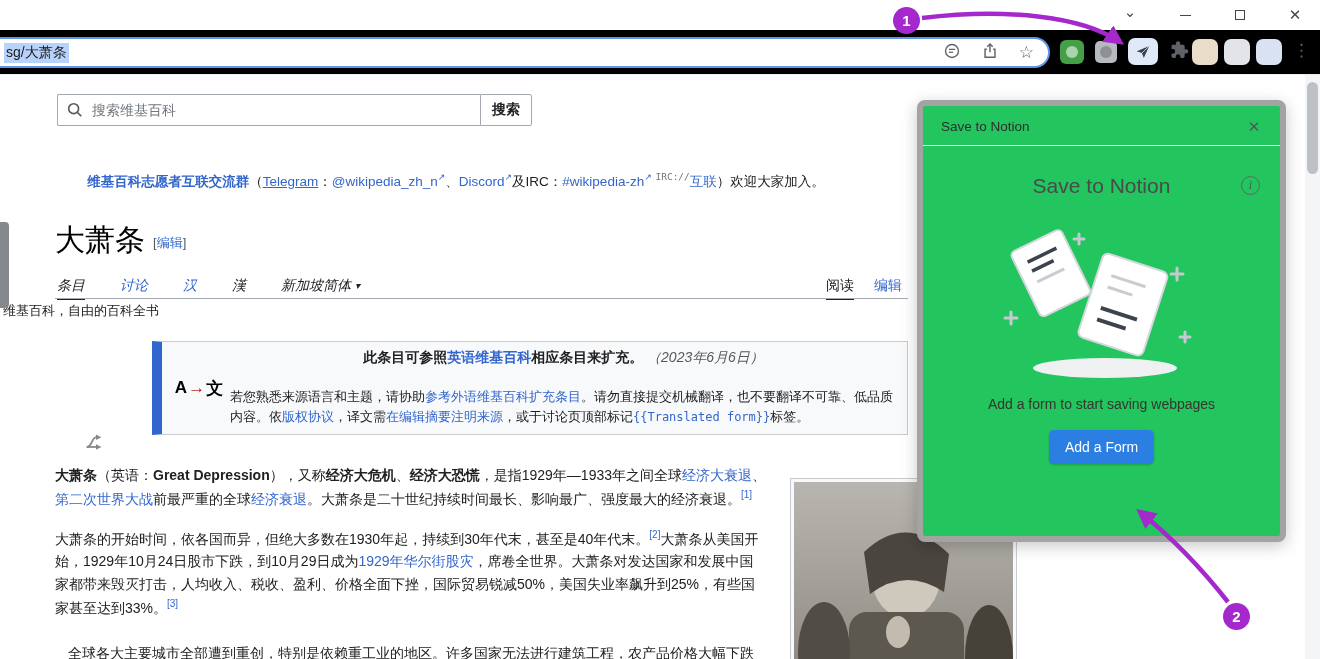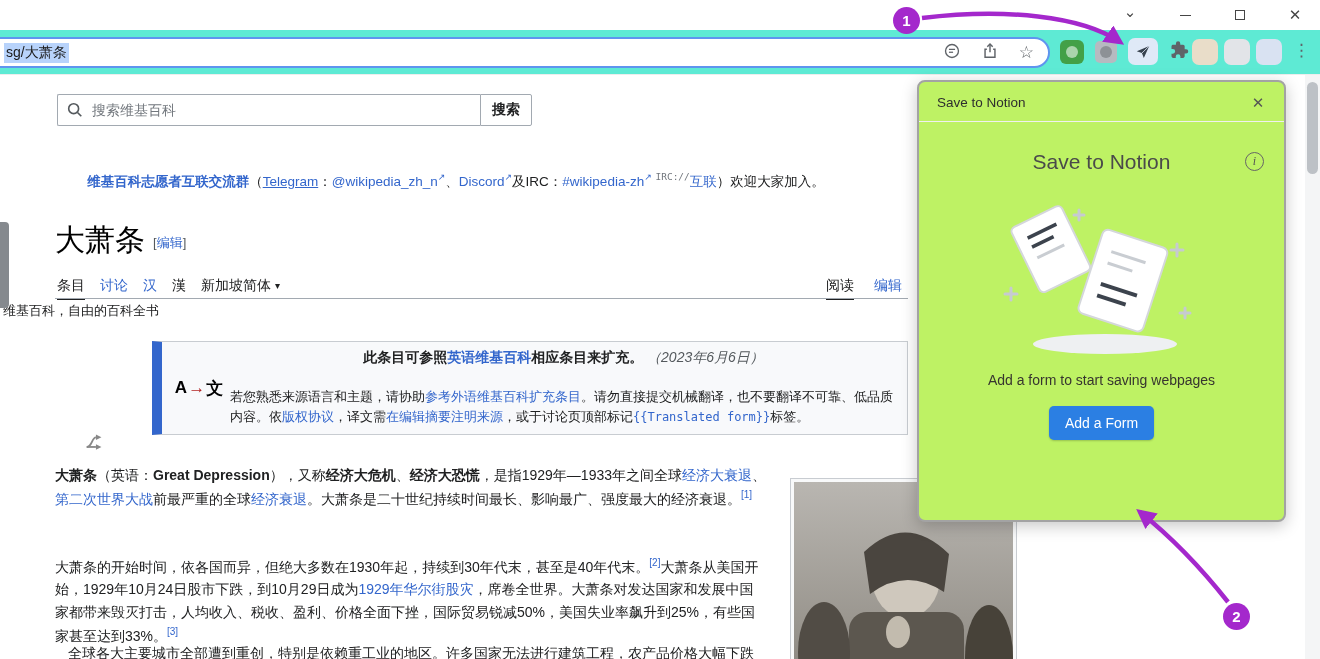--- a/index.html
+++ b/index.html
@@ -7,21 +7,21 @@
   .screen { position:relative; width:1320px; height:659px; overflow:hidden; background:#fff; }
 
   
   .titlebar { position:absolute; left:0; top:0; width:1320px; height:30px; background:#fff; }
   .win-controls { position:absolute; right:10px; top:0; height:30px; width:195px; display:flex; align-items:center; justify-content:space-between; color:#454545; }
   .win-btn { width:30px; height:28px; display:flex; align-items:center; justify-content:center; font-size:15px; cursor:default; }
   .ic-chevron { font-size:15px; margin-top:-6px; }
   .ic-min { width:11px; border-top:1.6px solid #454545; display:block; }
   .ic-max { width:10px; height:10px; border:1.4px solid #454545; display:block; }
 
-  .toolbar { position:absolute; left:0; top:30px; width:1320px; height:45px; background:#5eead4; border-bottom:1px solid #ededed; }
+  .toolbar { position:absolute; left:0; top:30px; width:1320px; height:45px; background:#000000; border-bottom:1px solid #ededed; }
   .omnibox { position:absolute; left:-16px; top:7px; width:1066px; height:31px; background:#fff; border:2px solid #5f94ef; border-radius:16px; display:flex; align-items:center; padding-left:18px; }
   .url-sel { background:#b8d3fb; color:#1a1a1a; font-size:14px; padding:1px 2px; white-space:nowrap; }
   .omni-icons { position:absolute; right:14px; top:0; height:100%; display:flex; align-items:center; gap:20px; color:#5f6368; }
   .omni-icons .glyph { font-size:17px; line-height:1; }
   .ext-area { position:absolute; left:1060px; top:8px; display:flex; align-items:center; gap:11px; }
   .ext-green { width:24px; height:24px; border-radius:6px; background:#43a047; position:relative; }
   .ext-green:after { content:""; position:absolute; left:6px; top:6px; width:12px; height:12px; border-radius:50%; background:rgba(255,255,255,.55); }
   .ext-gray { width:22px; height:22px; border-radius:5px; background:#b6bac0; position:relative; }
   .ext-gray:after { content:""; position:absolute; left:5px; top:5px; width:12px; height:12px; border-radius:50%; background:#8d9196; }
   .ext-send { width:30px; height:27px; border-radius:7px; background:#dfe9f7; display:flex; align-items:center; justify-content:center; }
@@ -36,55 +36,55 @@
   .search-input { width:423px; height:32px; border:1px solid #a2a9b1; border-right:none; border-radius:2px 0 0 2px; padding:0 8px 0 34px; font-size:14px; color:#202122; font-family:"Liberation Sans",sans-serif; }
   .search-input::placeholder { color:#72777d; }
   .search-mag { position:absolute; left:9px; top:7px; }
   .search-btn { width:52px; height:32px; border:1px solid #a2a9b1; background:#fff; font-weight:700; font-size:14px; color:#202122; border-radius:0 2px 2px 0; cursor:pointer; font-family:"Liberation Sans",sans-serif; }
   .community { position:absolute; left:0; top:96px; width:912px; text-align:center; font-size:13.5px; }
   .heading-row { position:absolute; left:55px; top:148px; display:flex; align-items:flex-end; gap:8px; }
   .h1-title { font-family:"Liberation Serif", serif; font-size:30px; font-weight:400; color:#000; line-height:1.1; }
   .edit-sec { font-size:13px; padding-bottom:4px; }
   .edit-sec .br { color:#54595d; } .edit-sec .lk { color:#3366cc; cursor:pointer; }
   .tabsrow { position:absolute; left:55px; top:197px; width:853px; height:27px; border-bottom:1px solid #a2a9b1; font-size:14px; }
-  .tabs-left { position:absolute; left:2px; top:0; height:27px; display:flex; align-items:center; gap:15px; }
+  .tabs-left { position:absolute; left:2px; top:0; height:27px; display:flex; align-items:center; gap:35px;font-style:italic; }
   .tabs-right { position:absolute; right:6px; top:0; height:27px; display:flex; align-items:center; gap:20px; }
   .tab { cursor:pointer; height:27px; display:flex; align-items:center; }
   .tab-blue { color:#3366cc; } .tab-dark { color:#202122; }
   .tab-active { color:#202122; border-bottom:1px solid #202122; margin-bottom:-1px; }
   .variant-caret { font-size:10px; margin-left:4px; color:#202122; }
   .tagline { position:absolute; left:3px; top:227px; font-size:13px; color:#202122; }
   .expandbox { position:absolute; left:152px; top:266px; width:756px; background:#f8f9fb; border:1px solid #c8ccd1; border-left:10px solid #3366cc; display:flex; padding:7px 10px 7px 6px; }
   .expand-icon { width:62px; display:flex; align-items:center; justify-content:center; font-weight:700; font-size:17px; gap:1px; color:#000; }
   .expand-icon .arr { color:#b32424; font-weight:700; }
   .expand-text { flex:1; }
   .expand-l1 { text-align:center; font-size:14px; margin-bottom:20px; }
   .expand-l2 { font-size:13px; line-height:1.55; }
   .hatnote { position:absolute; left:84px; top:355px; width:790px; font-size:13.5px; color:#202122; display:flex; align-items:flex-start; gap:8px; }
   .para { position:absolute; left:55px; width:712px; font-size:14px; line-height:1.62; color:#202122; }
-  .p1 { top:389px; } .p2 { top:480px; } .p3 { top:567px; height:18px; overflow:hidden;text-align:center; }
+  .p1 { top:389px; } .p2 { top:452px; } .p3 { top:567px; height:18px; overflow:hidden;text-align:center; }
   .thumb-img { position:absolute; left:790px; top:403px; width:227px; height:290px; border:1px solid #c8ccd1; background:#f8f9fa; padding:3px; }
 
   .seg-b { font-weight:700; }
   .seg-link { color:#3366cc; cursor:pointer; }
   .seg-blink { color:#3366cc; font-weight:700; cursor:pointer; }
   .seg-u { text-decoration:underline; }
   .seg-i { font-style:italic; color:#54595d; }
   .seg-sup { color:#3366cc; font-size:10px; vertical-align:super; cursor:pointer; }
   .seg-ext { color:#3366cc; font-size:9px; vertical-align:super; }
   .seg-pre { color:#72777d; font-size:9.5px; vertical-align:super; font-family:"DejaVu Sans Mono",monospace; }
   .seg-code { font-family:"DejaVu Sans Mono",monospace; color:#3366cc; font-size:12px; }
 
   
   .left-artifact { position:absolute; left:0; top:222px; width:9px; height:86px; background:#85898e; border-radius:0 4px 4px 0; z-index:3; }
   .scrollbar { position:absolute; right:0; top:75px; width:15px; height:584px; background:#f4f5f6; z-index:3; }
   .scroll-thumb { position:absolute; left:2px; top:7px; width:11px; height:92px; background:#bdc1c6; border-radius:6px; }
 
   
-  .popup { position:absolute; left:917px; top:80px; width:369px; height:442px; background:#bef264; border:2px solid #a3a3a3; border-radius:8px; box-shadow:0 4px 16px rgba(0,0,0,.22); z-index:5; }
+  .popup { position:absolute; left:917px; top:100px; width:369px; height:442px; background:#22c55e; border:6px solid #a3a3a3; border-radius:8px; box-shadow:0 4px 16px rgba(0,0,0,.22); z-index:5; }
   .popup-header { position:relative; padding:13px 18px 11px 18px; font-size:13.5px; color:#2e2e2e; border-bottom:1px solid #f0f0f0; }
   .popup-close { position:absolute; right:14px; top:9px; font-size:15px; color:#555; width:24px; height:24px; display:flex; align-items:center; justify-content:center; cursor:pointer; }
   .popup-title { margin-top:28px; text-align:center; font-size:21px; color:#4a4a4a; }
   .popup-info { position:absolute; right:20px; top:70px; width:19px; height:19px; border:1.5px solid #666; border-radius:50%; display:flex; align-items:center; justify-content:center; font-family:"Liberation Serif",serif; font-style:italic; font-size:12px; color:#555; cursor:pointer; }
   .popup-illu { display:block; margin:18px auto 0 auto; }
   .popup-caption { margin-top:10px; text-align:center; font-size:14px; color:#37352f; }
   .popup-btn-row { margin-top:18px; text-align:center; }
   .popup-btn { display:inline-block; background:#2b7fe3; color:#fff; font-size:14px; padding:9px 16px; border-radius:5px; border:none; cursor:pointer; box-shadow:0 1px 2px rgba(0,0,0,.2); font-family:"Liberation Sans",sans-serif; }
 
   

